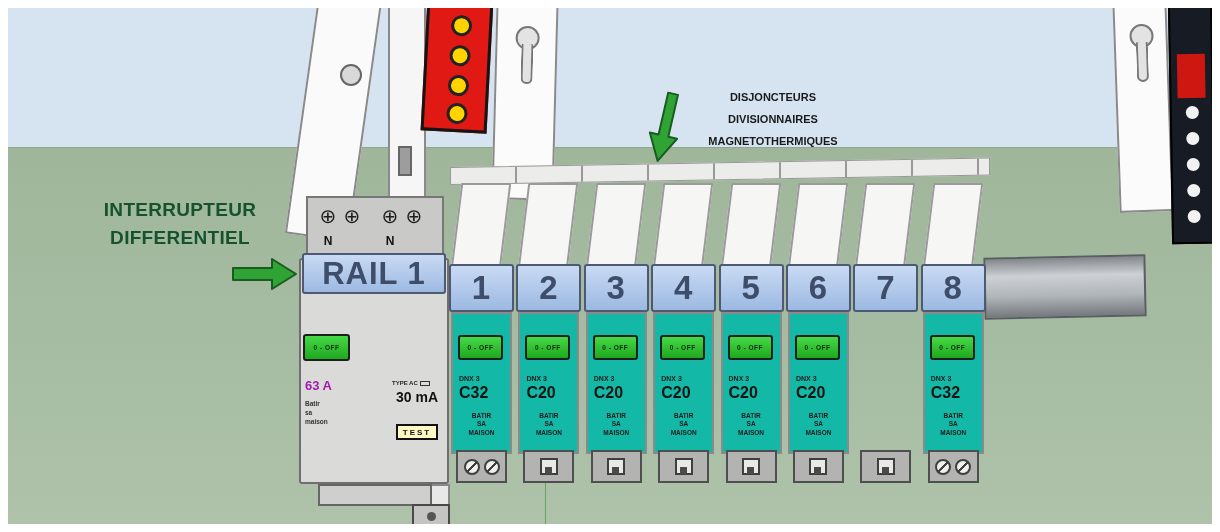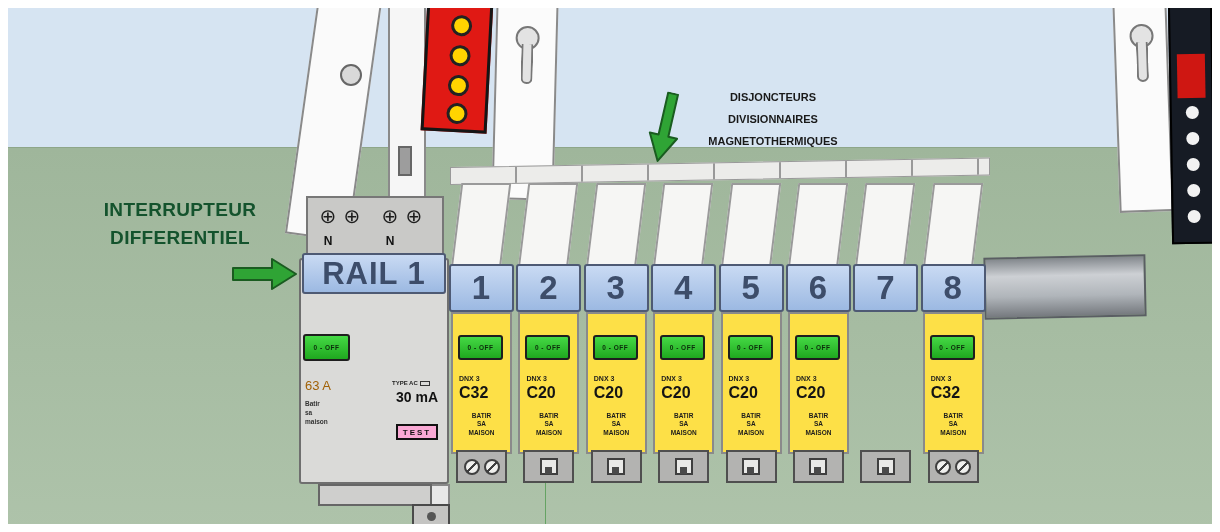--- a/index.html
+++ b/index.html
@@ -62,44 +62,44 @@
   .diff-body { position:absolute; left:3px; top:66px; width:150px; height:226px; background:#dadad8;
             border:2px solid #6f6f6f; border-radius:3px; }
   .band { background:linear-gradient(#c9daf3, #9cb9e2); border:2px solid #4e5a74; border-radius:3px;
             display:flex; align-items:center; justify-content:center;
             font-weight:bold; color:#3d4d6a; letter-spacing:1px; }
   .rail-band { position:absolute; left:6px; top:61px; width:144px; height:41px; font-size:31px; z-index:5; }
   .green-switch { background:linear-gradient(#45d945, #1fa81f); border:2px solid #1e1e1e; border-radius:3px;
             display:flex; align-items:center; justify-content:center;
             font-size:6.5px; font-weight:bold; color:#0c2d0c; letter-spacing:0.5px; }
   .diff-switch { position:absolute; left:7px; top:142px; width:47px; height:27px; z-index:5; }
-  .diff-rating { position:absolute; left:9px; top:186px; font-size:13px; font-weight:normal; color:#a16207; z-index:5; }
+  .diff-rating { position:absolute; left:9px; top:186px; font-size:13px; font-weight:bold; color:#a21caf; z-index:5; }
   .diff-brand  { position:absolute; left:9px; top:208px; font-size:6.5px; font-weight:bold; color:#333;
             line-height:1.35; z-index:5; }
   .diff-type   { position:absolute; left:96px; top:188px; font-size:6px; font-weight:bold; color:#222; z-index:5; }
   .ac-symbol   { display:inline-block; width:10px; height:5px; border:1px solid #333; margin-left:2px; vertical-align:middle; }
   .diff-ma     { position:absolute; left:100px; top:197px; font-size:14px; font-weight:bold; color:#111; z-index:5; }
-  .test-box    { position:absolute; left:100px; top:232px; width:42px; height:16px; background:#f9a8d4;
+  .test-box    { position:absolute; left:100px; top:232px; width:42px; height:16px; background:#fef9c3;
             border:2px solid #111; font-size:8px; font-weight:bold; color:#111;
             display:flex; align-items:center; justify-content:center; letter-spacing:2px; z-index:5; }
   .diff-foot   { position:absolute; left:22px; top:292px; width:114px; height:22px; background:#cfcfcd;
             border:2px solid #666; z-index:4; }
   .under-column{ position:absolute; left:124px; top:292px; width:30px; height:48px; background:#e8e8e8;
             border:2px solid #888; z-index:3; }
   .under-box   { position:absolute; left:116px; top:312px; width:38px; height:24px; background:#c4c4c2;
             border:2px solid #4a4a4a; z-index:5; display:flex; align-items:center; justify-content:center; }
   .under-box .dot { width:9px; height:9px; border-radius:50%; background:#555; }
 
   
   .breakers-row { position:absolute; left:449px; top:170px; display:flex; z-index:4; }
   .breaker { position:relative; width:67.4px; height:354px; flex:none; }
   .breaker .tab { position:absolute; left:7px; top:13px; width:50px; height:86px; background:#f6f6f4;
             border:2px solid #9a9a9a; transform:skewX(-7deg); z-index:1; }
   .breaker .num-band { position:absolute; left:0; top:94px; width:65px; height:48px; font-size:33px; z-index:3; }
-  .breaker .body { position:absolute; left:2px; top:142px; width:61px; height:142px; background:#fde047;
+  .breaker .body { position:absolute; left:2px; top:142px; width:61px; height:142px; background:#14b8a6;
             border:2px solid #8a8a8a; z-index:2; }
   .breaker .switch { position:absolute; left:5px; top:21px; width:45px; height:25px; }
   .breaker .model  { position:absolute; left:6px; top:61px; font-size:7px; font-weight:bold; color:#1c1c1c; }
   .breaker .rating { position:absolute; left:6px; top:70px; font-size:16px; font-weight:bold; color:#141414; }
   .breaker .brand  { position:absolute; left:0; top:98px; width:100%; text-align:center;
             font-size:6.5px; font-weight:bold; color:#1c1c1c; line-height:1.3; }
   .breaker .terminal { position:absolute; left:7px; top:280px; width:51px; height:33px; background:#b3b3b1;
             border:2px solid #4f4f4f; z-index:2; display:flex; align-items:center; justify-content:center; gap:4px; }
   .terminal .screw { display:none; width:16px; height:16px; border-radius:50%; background:#efefed; border:2px solid #3f3f3f;
             background-image:linear-gradient(135deg, transparent 42%, #3f3f3f 42%, #3f3f3f 58%, transparent 58%); }

